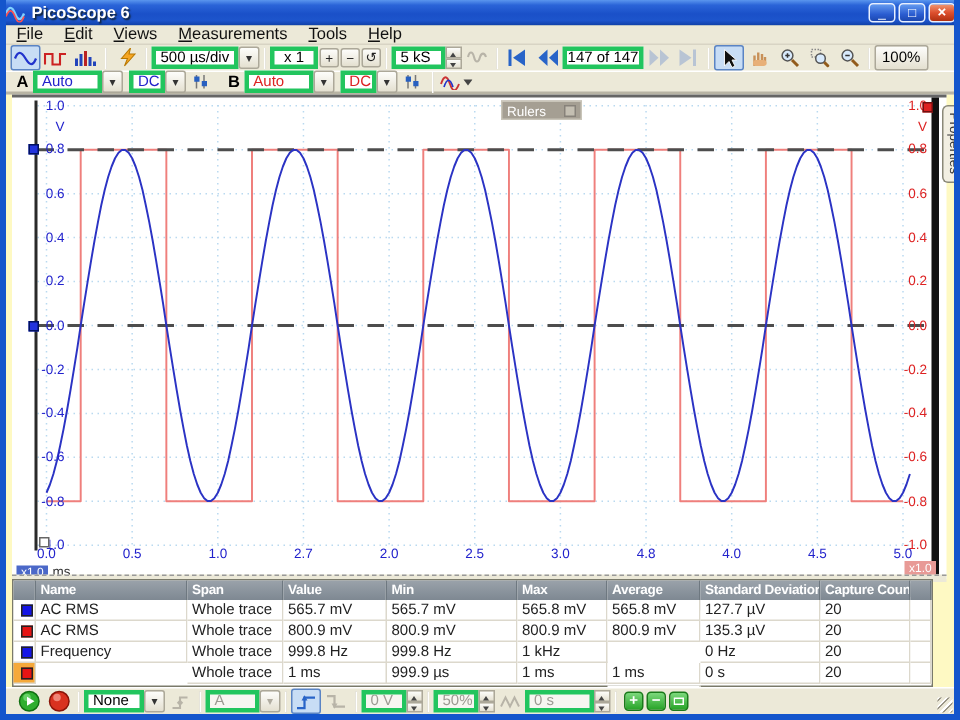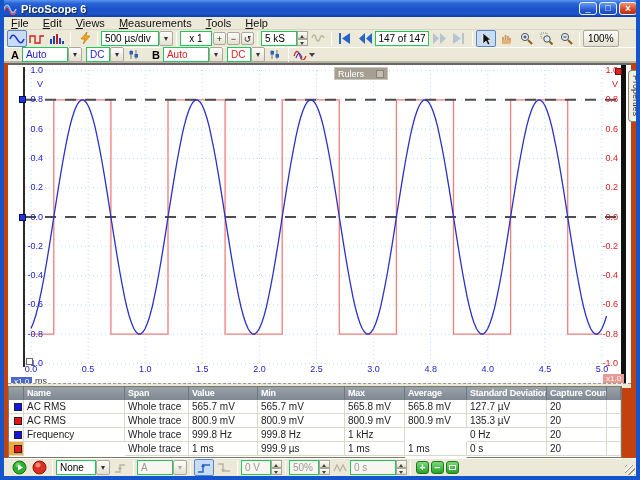--- a/index.html
+++ b/index.html
@@ -1,17 +1,17 @@
 <!DOCTYPE html>
 <html><head>
 <meta charset="utf-8">
 <style>
   html,body{margin:0;padding:0;background:#555;}
   *{box-sizing:border-box;font-family:"Liberation Sans","DejaVu Sans",sans-serif;}
-  .win{position:relative;width:640px;height:480px;background:#c2410c;overflow:hidden;
+  .win{position:relative;width:640px;height:480px;background:#fef9c3;overflow:hidden;
        border-left:4px solid #1455cc;border-right:4px solid #1455cc;border-bottom:4px solid #1455cc;}
   
   .titlebar{position:absolute;left:-4px;top:0;width:640px;height:17px;
     background:linear-gradient(180deg,#5a96ee 0%,#2a64d8 20%,#1a50c8 55%,#1d55cc 80%,#0f3fa6 100%);
     display:flex;align-items:center;padding:0 3px;color:#fff;}
   .title{font-size:11px;font-weight:bold;text-shadow:1px 1px 1px #123;margin-left:4px;flex:1;}
   .wbtn{width:18px;height:13px;margin-left:2px;border-radius:3px;border:1px solid #e8f0ff;
     display:flex;align-items:center;justify-content:center;font-size:9px;color:#fff;
     background:linear-gradient(180deg,#639af0,#2a5cd0 60%,#1c48b0);line-height:9px;}
   .wbtn.close{background:linear-gradient(180deg,#f0956f,#dd4f2e 50%,#b03010);font-size:10px;font-weight:bold;}
@@ -22,21 +22,21 @@
   .menu-item::first-letter{text-decoration:underline;}
   
   .tbrow{position:absolute;left:0;width:632px;background:#ece9d8;display:flex;align-items:center;}
   .tb1{top:30px;height:18px;border-bottom:1px solid #fff;}
   .tb2{top:48px;height:15px;border-bottom:2px solid #b8b4a4;}
   .tb3{top:458px;height:18px;border-top:1px solid #fff;}
   .sep{display:inline-block;width:1px;height:14px;background:#aca899;border-right:1px solid #fff;margin:0 3px;flex:none;}
   .tbbtn{display:inline-flex;align-items:center;justify-content:center;height:17px;min-width:20px;
     border:1px solid transparent;border-radius:2px;flex:none;}
   .tbbtn.sel{background:#c8ddf5;border-color:#5a84c4;}
-  .field{background:#fff;border:1px solid #22c55e;height:15px;font-size:10px;display:inline-flex;
+  .field{background:#fff;border:3px solid #22c55e;height:15px;font-size:10px;display:inline-flex;
     align-items:center;padding:0 3px;flex:none;overflow:hidden;white-space:nowrap;}
   .field.ctr{justify-content:center;}
   .field.dis{background:#f7f6f1;color:#9c9a92;}
   .darr{width:14px;height:15px;background:linear-gradient(#fdfdfb,#e4e0d0);border:1px solid #aca899;
     border-radius:2px;display:inline-flex;align-items:center;justify-content:center;flex:none;}
   .darr::after{content:"▾";font-size:8px;color:#333;}
   .darr.dis::after{color:#b0aca0;}
   .smbtn{width:13px;height:13px;background:linear-gradient(#fdfdfb,#e4e0d0);border:1px solid #aca899;
     border-radius:2px;display:inline-flex;align-items:center;justify-content:center;font-size:9px;color:#222;
     margin-left:1px;flex:none;}
@@ -315,21 +315,21 @@
         <span class="ylab yr" style="top: 206.1px;">-0.4</span>
         <span class="ylab yl" style="top: 235.4px;">-0.6</span>
         <span class="ylab yr" style="top: 235.4px;">-0.6</span>
         <span class="ylab yl" style="top: 264.7px;">-0.8</span>
         <span class="ylab yr" style="top: 264.7px;">-0.8</span>
         <span class="ylab yl" style="top: 294px;">-1.0</span>
         <span class="ylab yr" style="top: 294px;">-1.0</span>
         <span class="xlab" style="left: 11px;">0.0</span>
         <span class="xlab" style="left: 68.1px;">0.5</span>
         <span class="xlab" style="left: 125.2px;">1.0</span>
-        <span class="xlab" style="left: 182.3px;">1.5</span>
+        <span class="xlab" style="left: 182.3px;">2.7</span>
         <span class="xlab" style="left: 239.4px;">2.0</span>
         <span class="xlab" style="left: 296.5px;">2.5</span>
         <span class="xlab" style="left: 353.6px;">3.0</span>
         <span class="xlab" style="left: 410.7px;">4.8</span>
         <span class="xlab" style="left: 467.8px;">4.0</span>
         <span class="xlab" style="left: 524.9px;">4.5</span>
         <span class="xlab" style="left: 582px;">5.0</span>
       </div>
     <span class="ylab yl vunit">V</span>
     <span class="ylab yr vunit">V</span>

